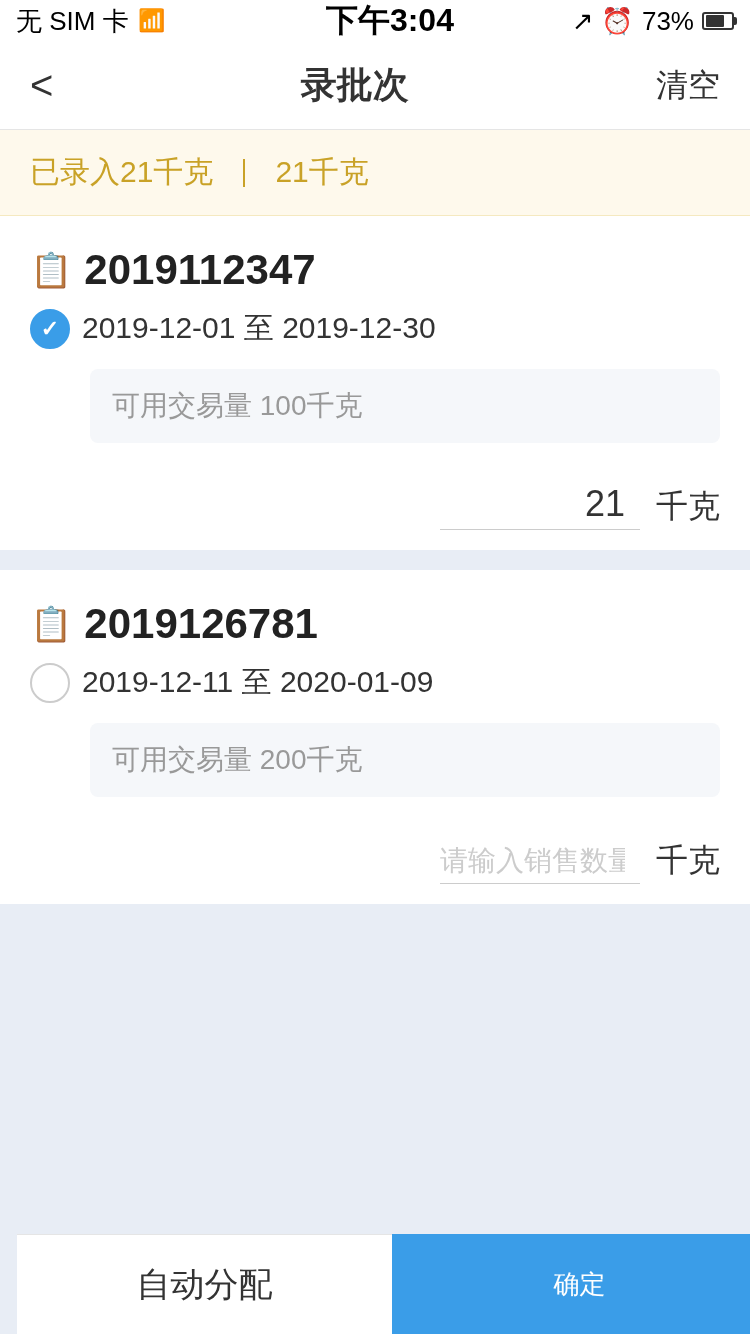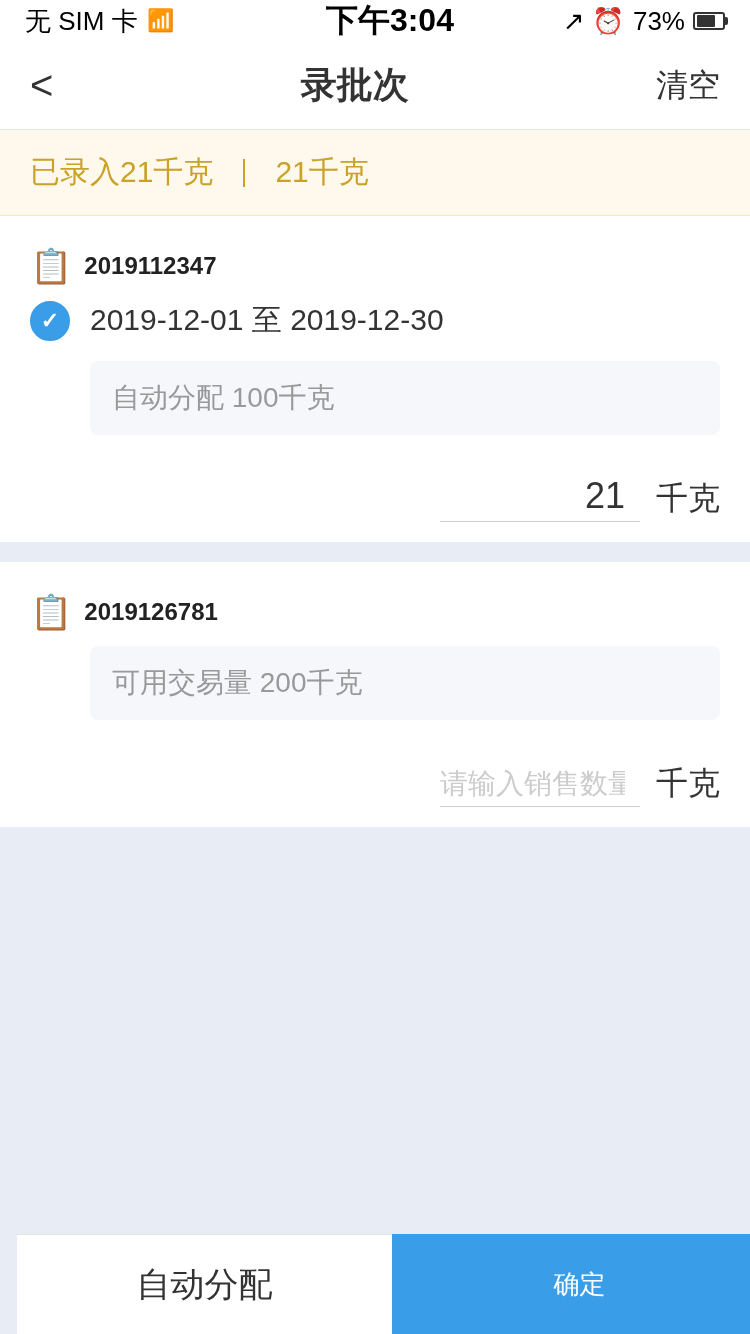--- a/index.html
+++ b/index.html
@@ -12,21 +12,21 @@
       position: relative;
     }
 
     
     .status-bar {
       height: 42px;
       background: #fff;
       display: flex;
       align-items: center;
       justify-content: space-between;
-      padding: 0 25px;
+      padding: 0 16px;
       font-size: 26px;
       font-weight: 500;
     }
     .status-left { display: flex; align-items: center; gap: 10px; }
     .status-center { font-size: 32px; font-weight: 700; margin-left: 42px; }
     .status-right { display: flex; align-items: center; gap: 8px; font-size: 26px; }
     .wifi-icon { font-size: 22px; }
     .battery-bar {
       display: inline-flex; align-items: center;
       border: 2px solid #333; border-radius: 3px; padding: 1px 2px;
@@ -107,28 +107,28 @@
       display: flex;
       align-items: center;
       gap: 12px;
       margin-bottom: 14px;
     }
     .batch-doc-icon {
       font-size: 34px;
       color: #666;
     }
     .batch-number {
-      font-size: 24px;
+      font-size: 42px;
       font-weight: 600;
       color: #222;
     }
     .batch-date-row {
       display: flex;
       align-items: center;
-      gap: 20px;
+      gap: 12px;
       margin-bottom: 20px;
     }
     .radio-circle {
       width: 40px;
       height: 40px;
       border-radius: 50%;
       border: 2px solid #ccc;
       background: #fff;
       flex-shrink: 0;
     }
@@ -287,39 +287,43 @@
     <div class="batch-item">
       <div class="batch-header">
         <span class="batch-doc-icon">📋</span>
         <span class="batch-number">2019112347</span>
       </div>
       <div class="batch-date-row">
         <div class="radio-circle checked"></div>
         <span class="batch-date-text">2019-12-01 至 2019-12-30</span>
       </div>
       <div class="batch-avail-box">
-        <span class="batch-avail-text">自动分配 100千克</span>
+        <span class="batch-avail-text">可用交易量 100千克</span>
       </div>
     </div>
     <div class="quantity-row">
       <div class="quantity-input-wrapper">
         <input class="quantity-input" type="number" value="21" style="">
       </div>
       <span class="quantity-unit">千克</span>
     </div>
   </div>
 
   <div class="section-sep"></div>
 
   <div class="batch-card">
     <div class="batch-item">
       <div class="batch-header">
         <span class="batch-doc-icon">📋</span>
         <span class="batch-number">2019126781</span>
       </div>
+      <div class="batch-date-row">
+        <div class="radio-circle"></div>
+        <span class="batch-date-text">2019-12-11 至 2020-01-09</span>
+      </div>
       <div class="batch-avail-box">
         <span class="batch-avail-text">可用交易量 200千克</span>
       </div>
     </div>
     <div class="quantity-row">
       <div class="quantity-input-wrapper">
         <input class="quantity-input" type="number" placeholder="请输入销售数量" value="" style="">
       </div>
       <span class="quantity-unit">千克</span>
     </div>

